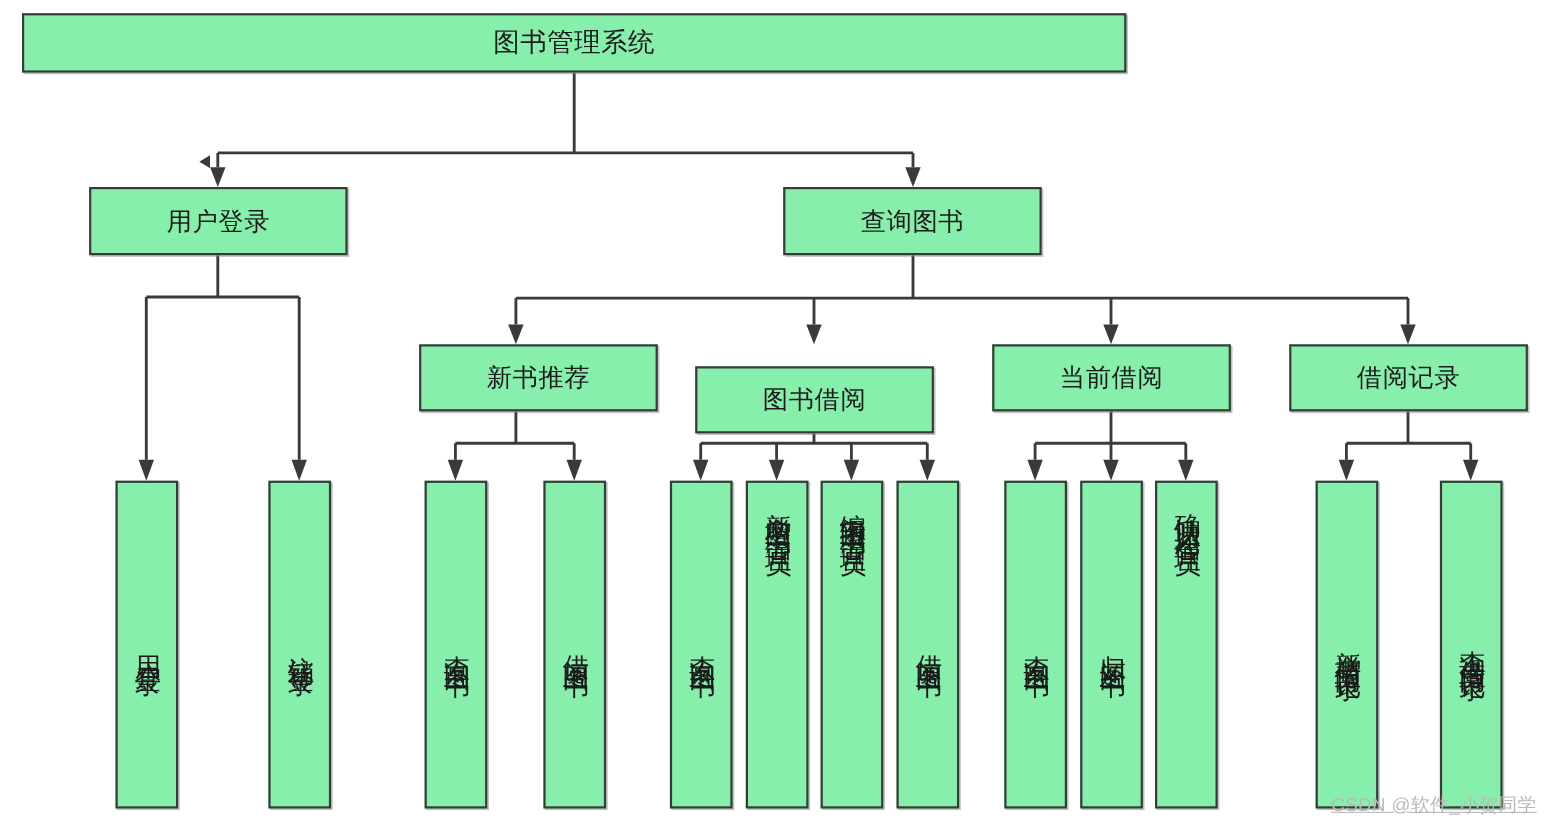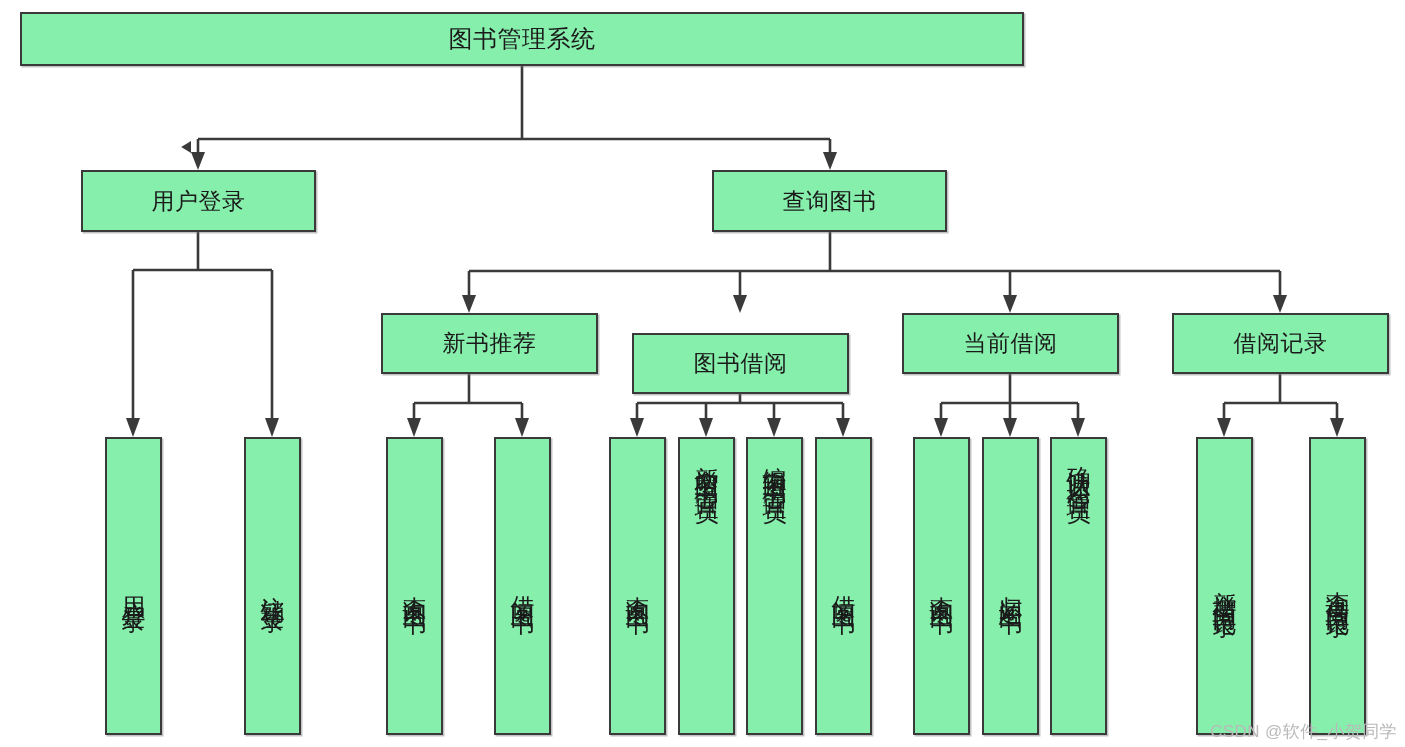--- a/index.html
+++ b/index.html
@@ -69,20 +69,21 @@
   }
   .watermark {
     position: absolute;
     right: 8px;
     bottom: 4px;
     font-size: 17px;
     color: #b9b9b9;
     letter-spacing: 0.4px;
     white-space: nowrap;
     user-select: none;
+    text-decoration: underline;
   }
 </style>
 </head>
 <body>
 
 <div id="diagram-root">
 
   <svg class="diagram-canvas" viewBox="0 0 1405 747">
     <defs>
       <marker id="arrowhead" markerWidth="10" markerHeight="12" refX="1.2" refY="6" orient="auto" markerUnits="userSpaceOnUse">

